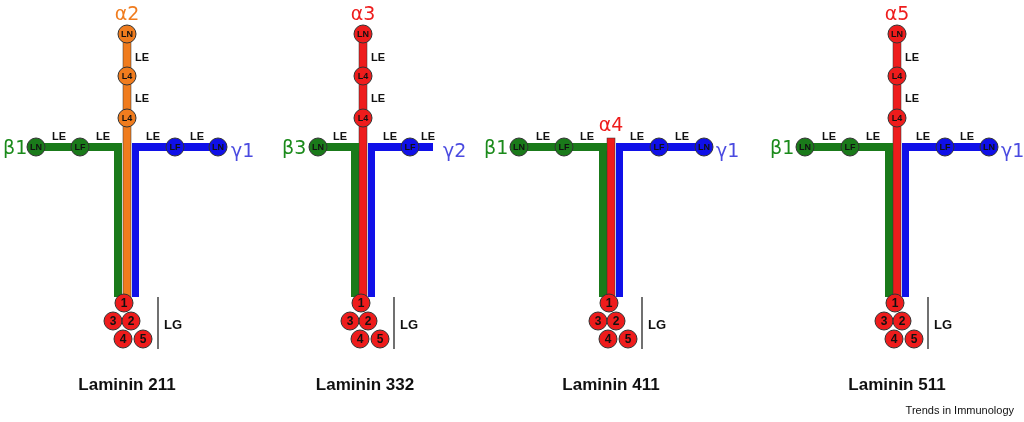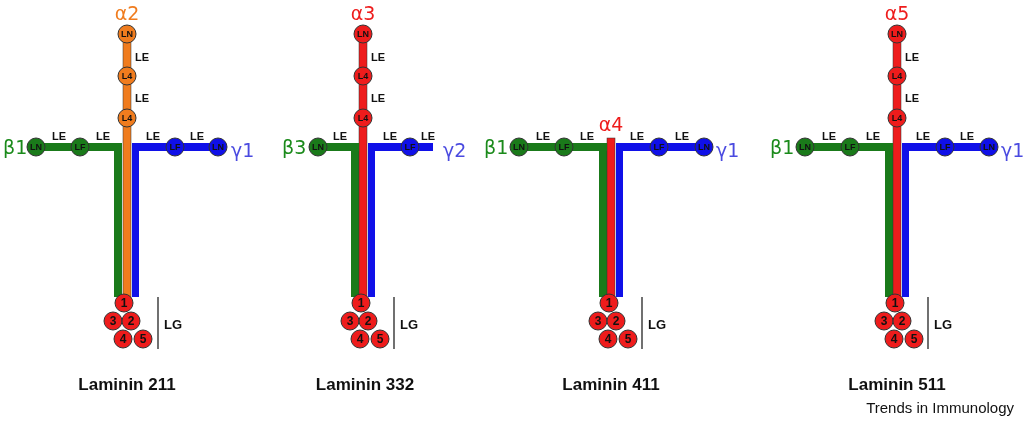--- a/index.html
+++ b/index.html
@@ -1,19 +1,19 @@
 <!DOCTYPE html>
 <html><head>
 <meta charset="utf-8">
 <style>
   html, body { margin: 0; padding: 0; background: #ffffff; }
   body { width: 1024px; height: 422px; position: relative; overflow: hidden;
          font-family: "Liberation Sans", "DejaVu Sans", sans-serif; }
   svg { position: absolute; left: 0; top: 0; }
-  .footer { position: absolute; right: 10px; bottom: 6px; font-size: 15px; color: #111;
+  .footer { position: absolute; right: 10px; bottom: 6px; font-size: 11px; color: #111;
             font-family: "Liberation Sans", sans-serif; }
 </style>
 </head>
 <body>
 
 <svg width="1024" height="422" viewBox="0 0 1024 422" xmlns="http://www.w3.org/2000/svg">
   <defs>
     <style>
       .dom { font-family: "Liberation Sans", "DejaVu Sans", sans-serif; font-weight: bold; font-size: 9px; fill: #111; }
       .le { font-family: "Liberation Sans", "DejaVu Sans", sans-serif; font-weight: bold; font-size: 11px; fill: #111; }

